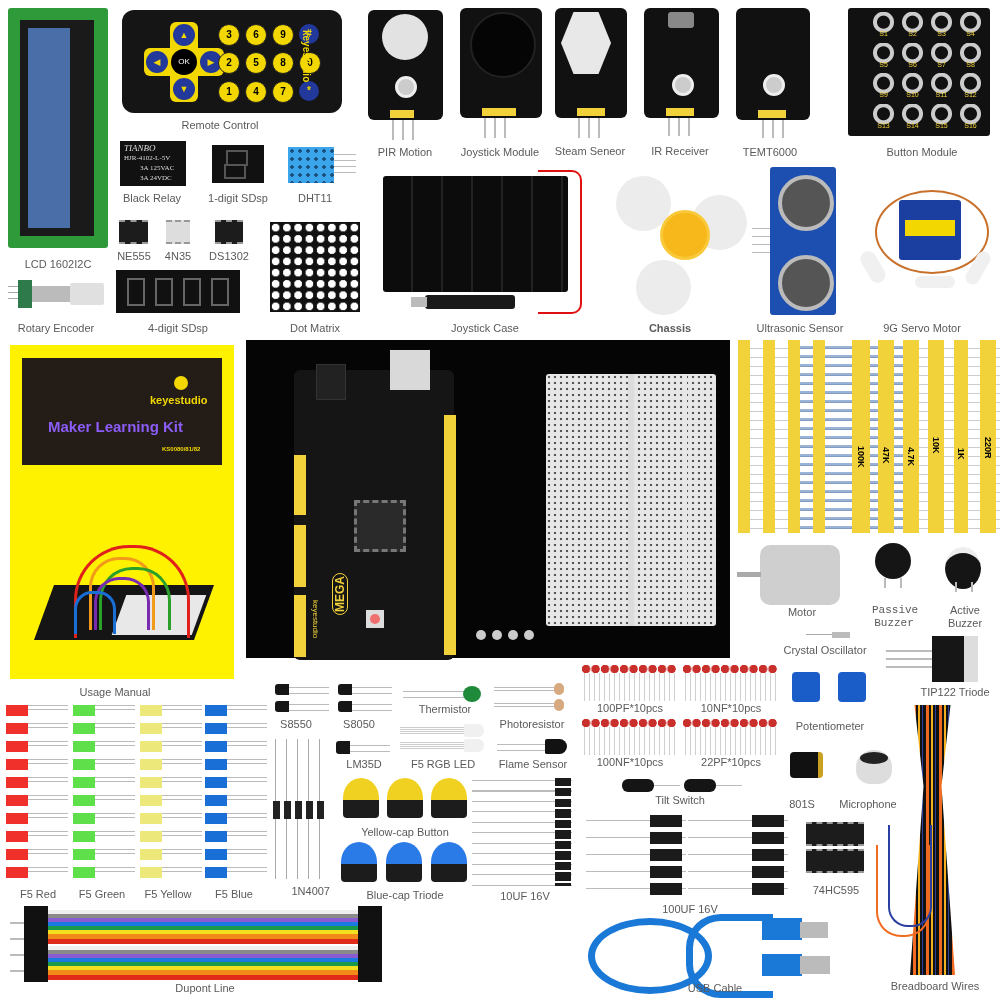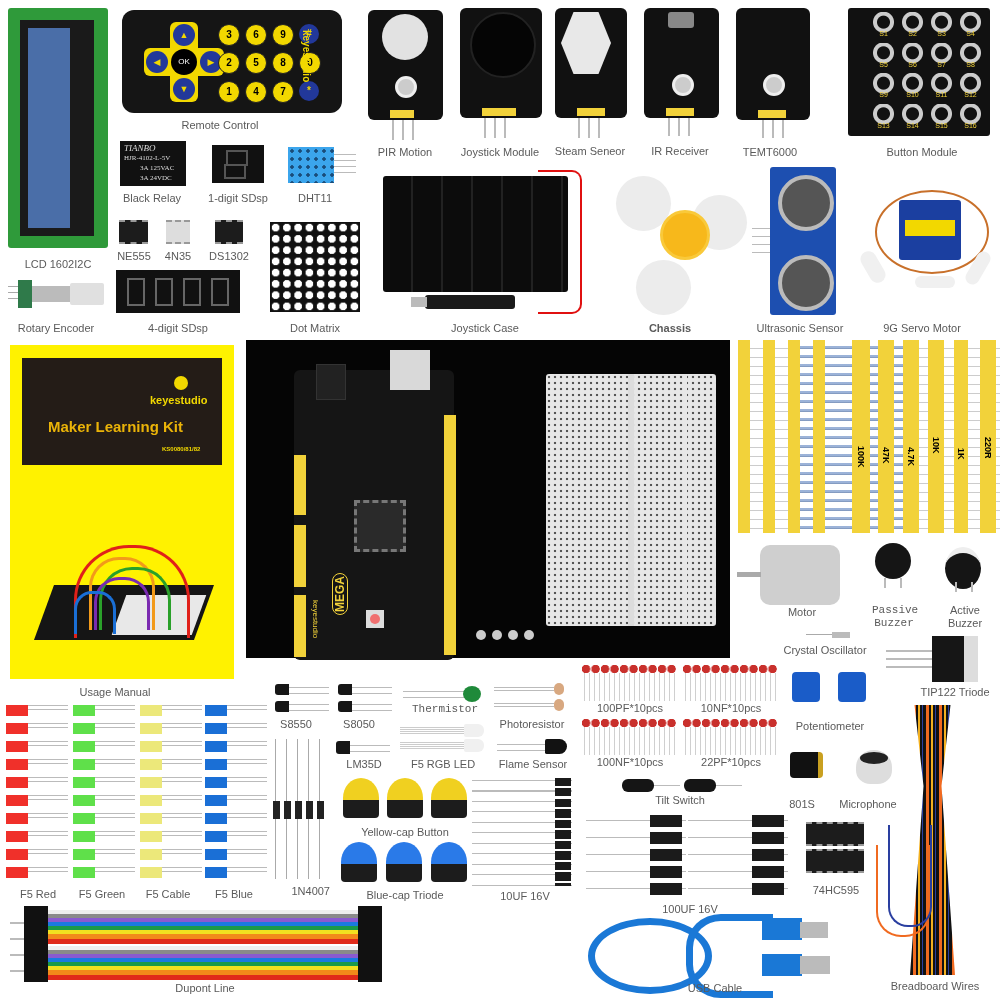--- a/index.html
+++ b/index.html
@@ -194,21 +194,21 @@
   <div class="abs" style="left:-10px;top:70px;width:16px;height:34px;background:#f0f0f0;border-radius:8px;transform:rotate(-30deg);"></div>
   <div class="abs" style="left:40px;top:96px;width:40px;height:12px;background:#f0f0f0;border-radius:6px;"></div>
   <div class="abs" style="left:96px;top:70px;width:14px;height:36px;background:#f0f0f0;border-radius:7px;transform:rotate(30deg);"></div>
 </div>
 <div class="lbl" style="left:872px;top:322px;width:100px;">9G Servo Motor</div>
 
 <div class="abs" style="left:10px;top:345px;width:224px;height:334px;background:#fff200;">
   <div class="abs" style="left:12px;top:13px;width:200px;height:107px;background:#241c17;">
     <div class="abs" style="left:152px;top:18px;width:14px;height:14px;border-radius:50%;background:#f2d800;"></div>
     <div class="abs" style="left:128px;top:36px;color:#f2d800;font-size:11px;font-weight:bold;">keyestudio</div>
-    <div class="abs" style="left:26px;top:60px;color:#eab308;font-size:15px;font-weight:bold;">Maker Learning Kit</div>
+    <div class="abs" style="left:26px;top:60px;color:#8b5cf6;font-size:15px;font-weight:bold;">Maker Learning Kit</div>
     <div class="abs" style="left:140px;top:88px;color:#f2d800;font-size:6px;font-weight:bold;">KS0080/81/82</div>
   </div>
   <div class="abs" style="left:24px;top:200px;width:180px;height:100px;">
     <div class="abs" style="left:10px;top:40px;width:160px;height:55px;background:#151515;transform:skewX(-20deg);"></div>
     <div class="abs" style="left:85px;top:50px;width:80px;height:40px;background:#e8e8e8;transform:skewX(-20deg);"></div>
     <div class="abs" style="left:40px;top:0;width:110px;height:90px;border:3px solid #e0201a;border-bottom:none;border-radius:55px 55px 0 0;"></div>
     <div class="abs" style="left:55px;top:12px;width:60px;height:70px;border:3px solid #f29a1a;border-bottom:none;border-radius:30px 30px 0 0;"></div>
     <div class="abs" style="left:65px;top:22px;width:66px;height:60px;border:3px solid #2aa02a;border-bottom:none;border-radius:33px 33px 0 0;"></div>
     <div class="abs" style="left:60px;top:32px;width:50px;height:50px;border:3px solid #7a2ab0;border-bottom:none;border-radius:25px 25px 0 0;"></div>
     <div class="abs" style="left:40px;top:46px;width:36px;height:40px;border:3px solid #1a6fd6;border-bottom:none;border-radius:18px 18px 0 0;"></div>
@@ -302,21 +302,21 @@
 <div class="abs" style="left:6px;top:705px;width:64px;height:180px;background:repeating-linear-gradient(180deg,#f0302a 0 11px,transparent 11px 18px);background-size:22px 180px;background-repeat:no-repeat;"></div>
 <div class="abs" style="left:28px;top:705px;width:40px;height:180px;background:repeating-linear-gradient(180deg,#bbb 0 1px,transparent 1px 4px,#bbb 4px 5px,transparent 5px 18px);"></div>
 <div class="lbl" style="left:6px;top:888px;width:64px;">F5 Red</div>
 
 <div class="abs" style="left:73px;top:705px;width:64px;height:180px;background:repeating-linear-gradient(180deg,#5fe04a 0 11px,transparent 11px 18px);background-size:22px 180px;background-repeat:no-repeat;"></div>
 <div class="abs" style="left:95px;top:705px;width:40px;height:180px;background:repeating-linear-gradient(180deg,#bbb 0 1px,transparent 1px 4px,#bbb 4px 5px,transparent 5px 18px);"></div>
 <div class="lbl" style="left:70px;top:888px;width:64px;">F5 Green</div>
 
 <div class="abs" style="left:140px;top:705px;width:64px;height:180px;background:repeating-linear-gradient(180deg,#ece87a 0 11px,transparent 11px 18px);background-size:22px 180px;background-repeat:no-repeat;"></div>
 <div class="abs" style="left:162px;top:705px;width:40px;height:180px;background:repeating-linear-gradient(180deg,#bbb 0 1px,transparent 1px 4px,#bbb 4px 5px,transparent 5px 18px);"></div>
-<div class="lbl" style="left:136px;top:888px;width:64px;">F5 Cable</div>
+<div class="lbl" style="left:136px;top:888px;width:64px;">F5 Yellow</div>
 
 <div class="abs" style="left:205px;top:705px;width:64px;height:180px;background:repeating-linear-gradient(180deg,#1a6fd6 0 11px,transparent 11px 18px);background-size:22px 180px;background-repeat:no-repeat;"></div>
 <div class="abs" style="left:227px;top:705px;width:40px;height:180px;background:repeating-linear-gradient(180deg,#bbb 0 1px,transparent 1px 4px,#bbb 4px 5px,transparent 5px 18px);"></div>
 <div class="lbl" style="left:202px;top:888px;width:64px;">F5 Blue</div>
 
 <div class="abs" style="left:275px;top:739px;width:50px;height:140px;background:repeating-linear-gradient(90deg,#aaa 0 1px,transparent 1px 11px);">
   <div class="abs" style="left:-2px;top:62px;width:54px;height:18px;background:repeating-linear-gradient(90deg,#222 0 7px,transparent 7px 11px);"></div>
 </div>
 <div class="lbl" style="left:270px;top:885px;width:60px;text-align:right;">1N4007</div>
 
@@ -338,21 +338,21 @@
 <div class="abs" style="left:336px;top:741px;width:55px;height:14px;">
   <div class="abs" style="left:0;top:0;width:14px;height:13px;background:#161616;border-radius:3px 0 0 3px;"></div>
   <div class="abs" style="left:14px;top:4px;width:40px;height:5px;border-top:1px solid #bbb;border-bottom:1px solid #bbb;"></div>
 </div>
 <div class="lbl" style="left:342px;top:758px;width:44px;">LM35D</div>
 
 <div class="abs" style="left:403px;top:686px;width:80px;height:16px;">
   <div class="abs" style="left:0;top:5px;width:62px;height:5px;border-top:1px solid #bbb;border-bottom:1px solid #bbb;"></div>
   <div class="abs" style="left:60px;top:0;width:18px;height:16px;border-radius:50%;background:#1f8a3a;"></div>
 </div>
-<div class="lbl" style="left:410px;top:703px;width:70px;font-family:Liberation Mono, monospace;">Thermistor</div>
+<div class="lbl" style="left:410px;top:703px;width:70px;">Thermistor</div>
 
 <div class="abs" style="left:494px;top:683px;width:72px;height:30px;">
   <div class="abs" style="left:0;top:4px;width:60px;height:1px;background:#bbb;box-shadow:0 3px #bbb;"></div>
   <div class="abs" style="left:0;top:20px;width:60px;height:1px;background:#bbb;box-shadow:0 3px #bbb;"></div>
   <div class="abs" style="left:60px;top:0;width:10px;height:12px;border-radius:5px;background:#d8a880;"></div>
   <div class="abs" style="left:60px;top:16px;width:10px;height:12px;border-radius:5px;background:#d8a880;"></div>
 </div>
 <div class="lbl" style="left:495px;top:718px;width:74px;">Photoresistor</div>
 
 <div class="abs" style="left:400px;top:724px;width:86px;height:30px;">

